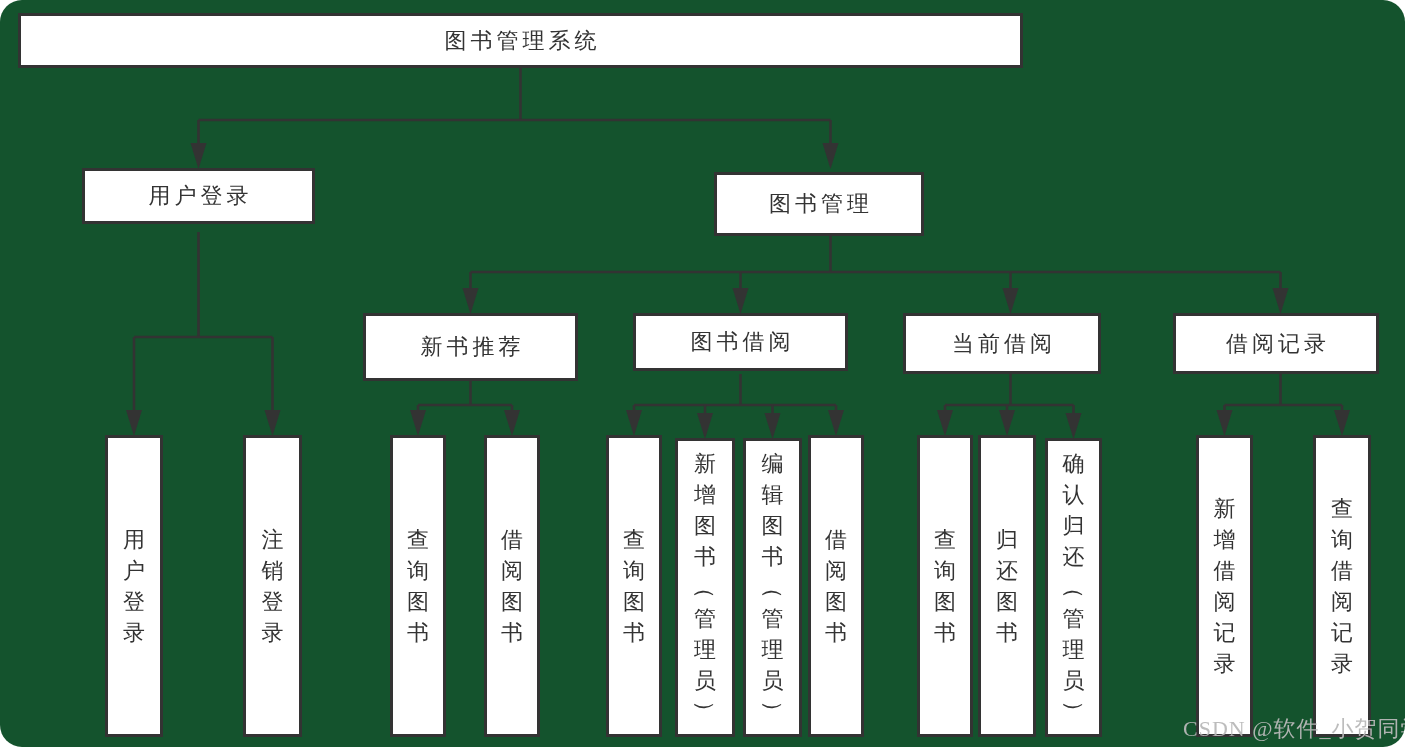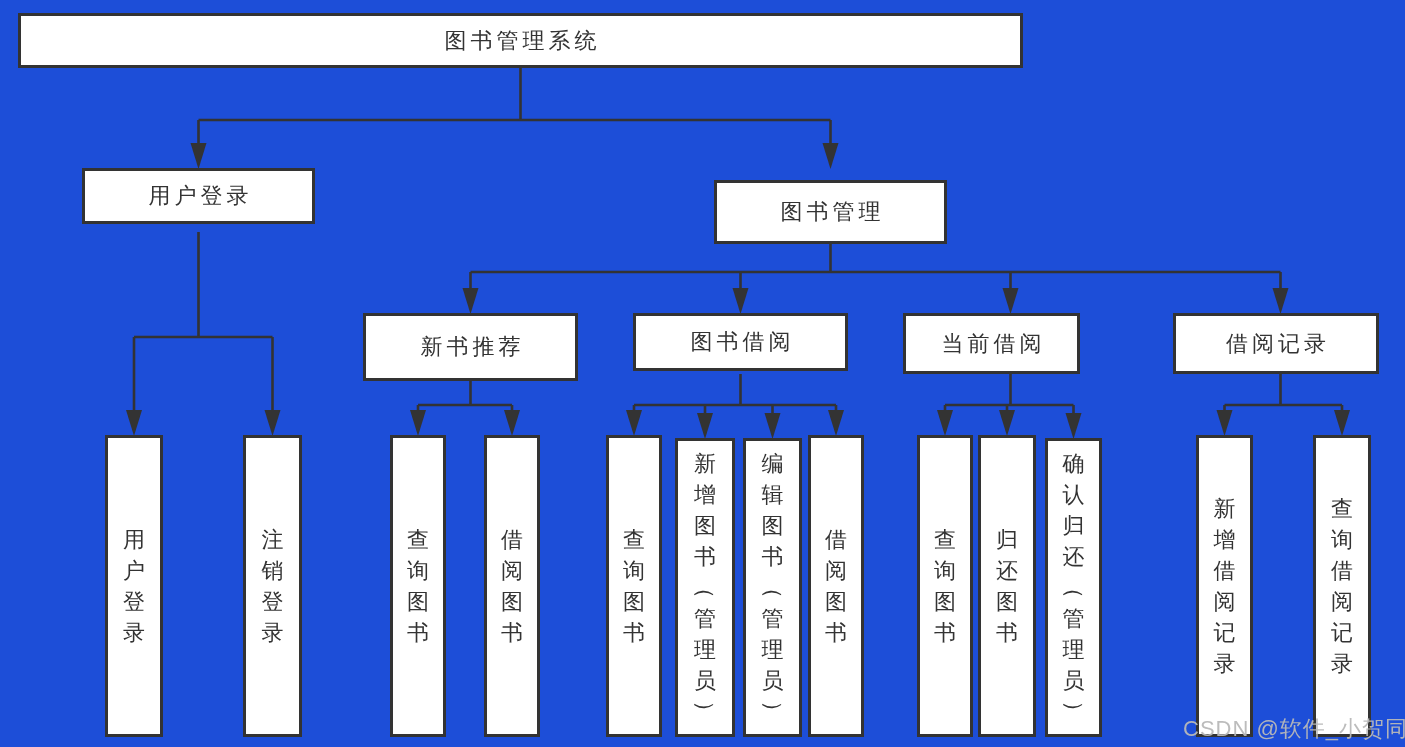--- a/index.html
+++ b/index.html
@@ -1,21 +1,22 @@
 <!DOCTYPE html>
 <html><head>
 <meta charset="utf-8">
 <style>
   html,body{margin:0;padding:0;background:#fff;}
   #stage{
     position:relative;
     width:1405px;height:747px;
-    background:#1d4ed8;
-    font-family:Liberation Sans, sans-serif;
+    background:#14532d;
+    font-family:Liberation Serif, serif;
     overflow:hidden;
+    border-radius:22px;
   }
   #connectors{position:absolute;left:0;top:0;width:1405px;height:747px;z-index:1;}
   .node{
     position:absolute;
     box-sizing:border-box;
     background:#fff;
     border:3px solid #333;
     display:flex;
     align-items:center;
     justify-content:center;
@@ -127,21 +128,21 @@
         </span>
       </div>
       <div class="node" style="left: 243px; top: 435px; width: 59px; height: 302px;">
         <span class="vlabel">
           <span class="vchar">注</span>
           <span class="vchar">销</span>
           <span class="vchar">登</span>
           <span class="vchar">录</span>
         </span>
       </div>
-      <div class="node" style="left: 714px; top: 180px; width: 233px; height: 64px;">
+      <div class="node" style="left: 714px; top: 172px; width: 210px; height: 64px;">
         <span class="hlabel">图书管理</span>
       </div>
       <div class="node" style="left: 363px; top: 313px; width: 215px; height: 68px;">
         <span class="hlabel">新书推荐</span>
       </div>
       <div class="node" style="left: 390px; top: 435px; width: 56px; height: 302px;">
         <span class="vlabel">
           <span class="vchar">查</span>
           <span class="vchar">询</span>
           <span class="vchar">图</span>
@@ -194,21 +195,21 @@
         </span>
       </div>
       <div class="node" style="left: 808px; top: 435px; width: 56px; height: 302px;">
         <span class="vlabel">
           <span class="vchar">借</span>
           <span class="vchar">阅</span>
           <span class="vchar">图</span>
           <span class="vchar">书</span>
         </span>
       </div>
-      <div class="node" style="left: 903px; top: 313px; width: 177px; height: 61px;">
+      <div class="node" style="left: 903px; top: 313px; width: 198px; height: 61px;">
         <span class="hlabel">当前借阅</span>
       </div>
       <div class="node" style="left: 917px; top: 435px; width: 56px; height: 302px;">
         <span class="vlabel">
           <span class="vchar">查</span>
           <span class="vchar">询</span>
           <span class="vchar">图</span>
           <span class="vchar">书</span>
         </span>
       </div>

